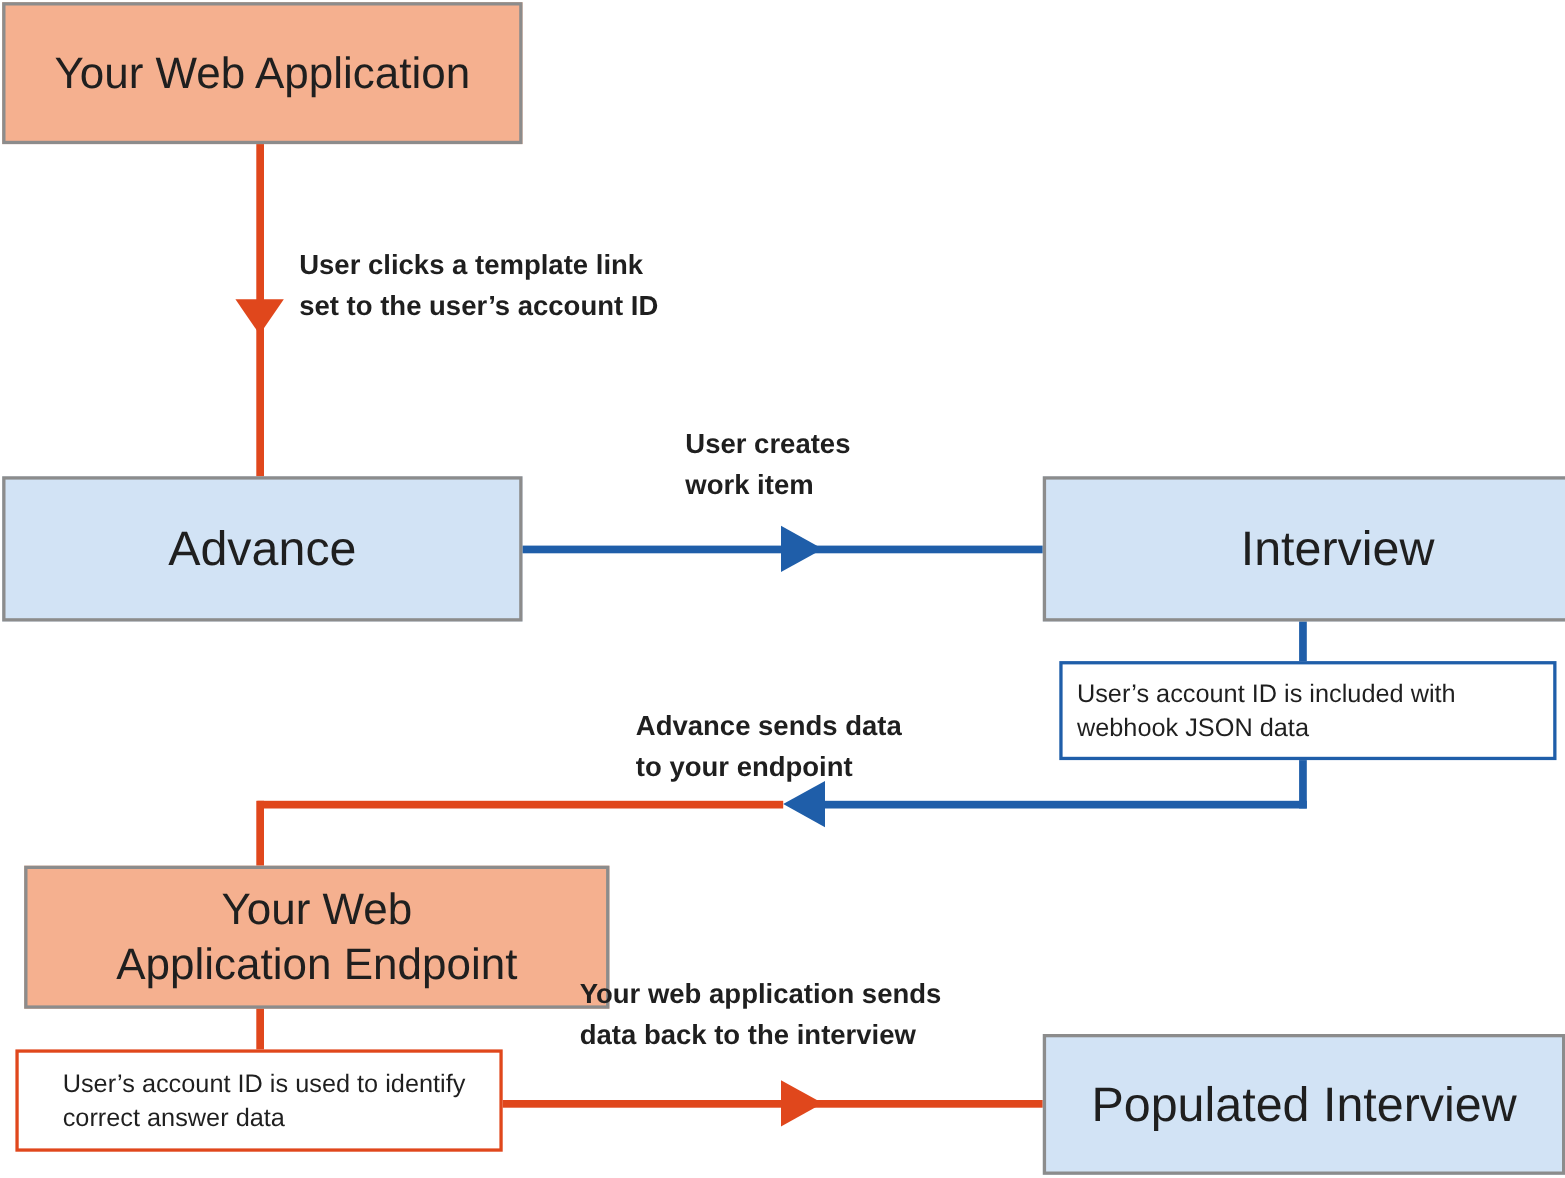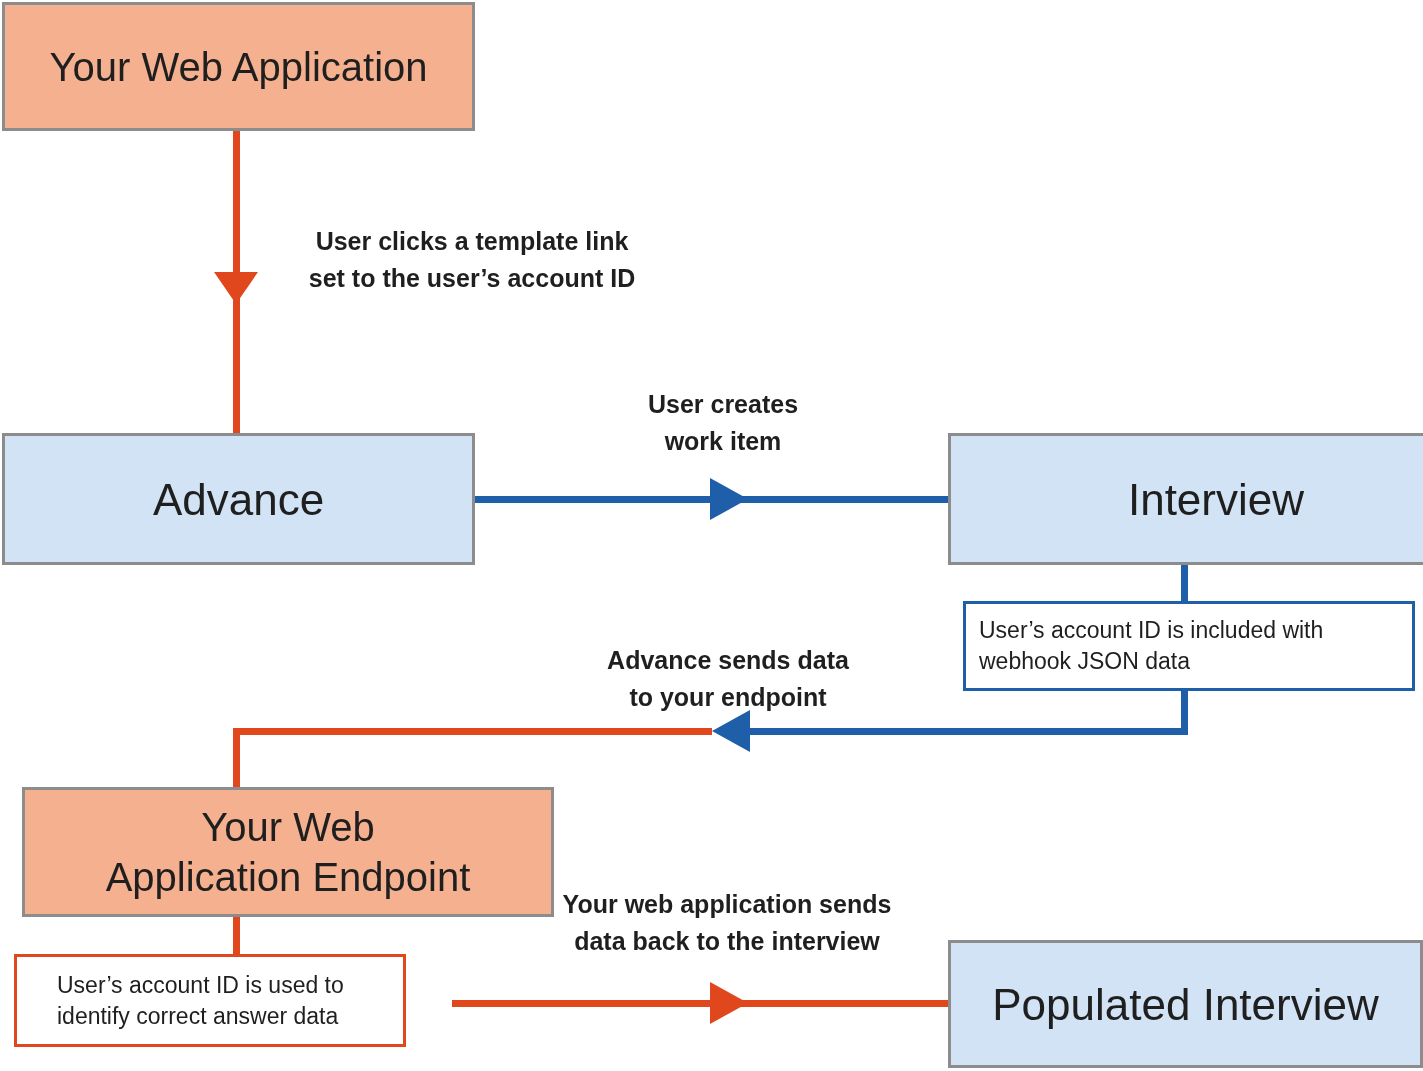--- a/index.html
+++ b/index.html
@@ -30,21 +30,21 @@
     background:var(--note-bg,#ffffff);
     display:flex;align-items:center;
     font-size:23px;line-height:31px;
     text-align:left;
   }
   .note-blue{border:3px solid var(--arrow-blue,#1f5ea9);}
   .note-red{border:3px solid var(--arrow-red,#e0471c);}
   .edge-label{
     position:absolute;
     font-size:25px;font-weight:bold;
-    line-height:37px;text-align:center;
+    line-height:37px;
   }
   .line{position:absolute;}
   .line-red{background:var(--arrow-red,#e0471c);}
   .line-blue{background:var(--arrow-blue,#1f5ea9);}
   .tri{position:absolute;width:0;height:0;}
   .tri-down-red{
     border-left:22px solid transparent;border-right:22px solid transparent;
     border-top:32px solid var(--arrow-red,#e0471c);
   }
   .tri-right-blue{
@@ -102,21 +102,21 @@
   </div>
 
   <div class="node node-blue fs-lg" style="left:948px;top:940px;width:475px;height:128px;">
     <span>Populated Interview</span>
   </div>
 
   <div class="note note-blue" style="left:963px;top:601px;width:452px;height:90px;padding:6px 27px 6px 13px;">
     <span>User’s account ID is included with webhook JSON data</span>
   </div>
 
-  <div class="note note-red" style="left:14px;top:954px;width:392px;height:93px;padding:6px 10px 6px 40px;">
+  <div class="note note-red" style="left:14px;top:954px;width:443px;height:93px;padding:6px 10px 6px 40px;">
     <span>User’s account ID is used to identify correct answer data</span>
   </div>
 
   <div class="edge-label two-line" style="left:272px;top:223px;width:400px;">
     <span>User clicks a template link</span>
     <span>set to the user’s account ID</span>
   </div>
 
   <div class="edge-label two-line" style="left:623px;top:386px;width:200px;">
     <span>User creates</span>

